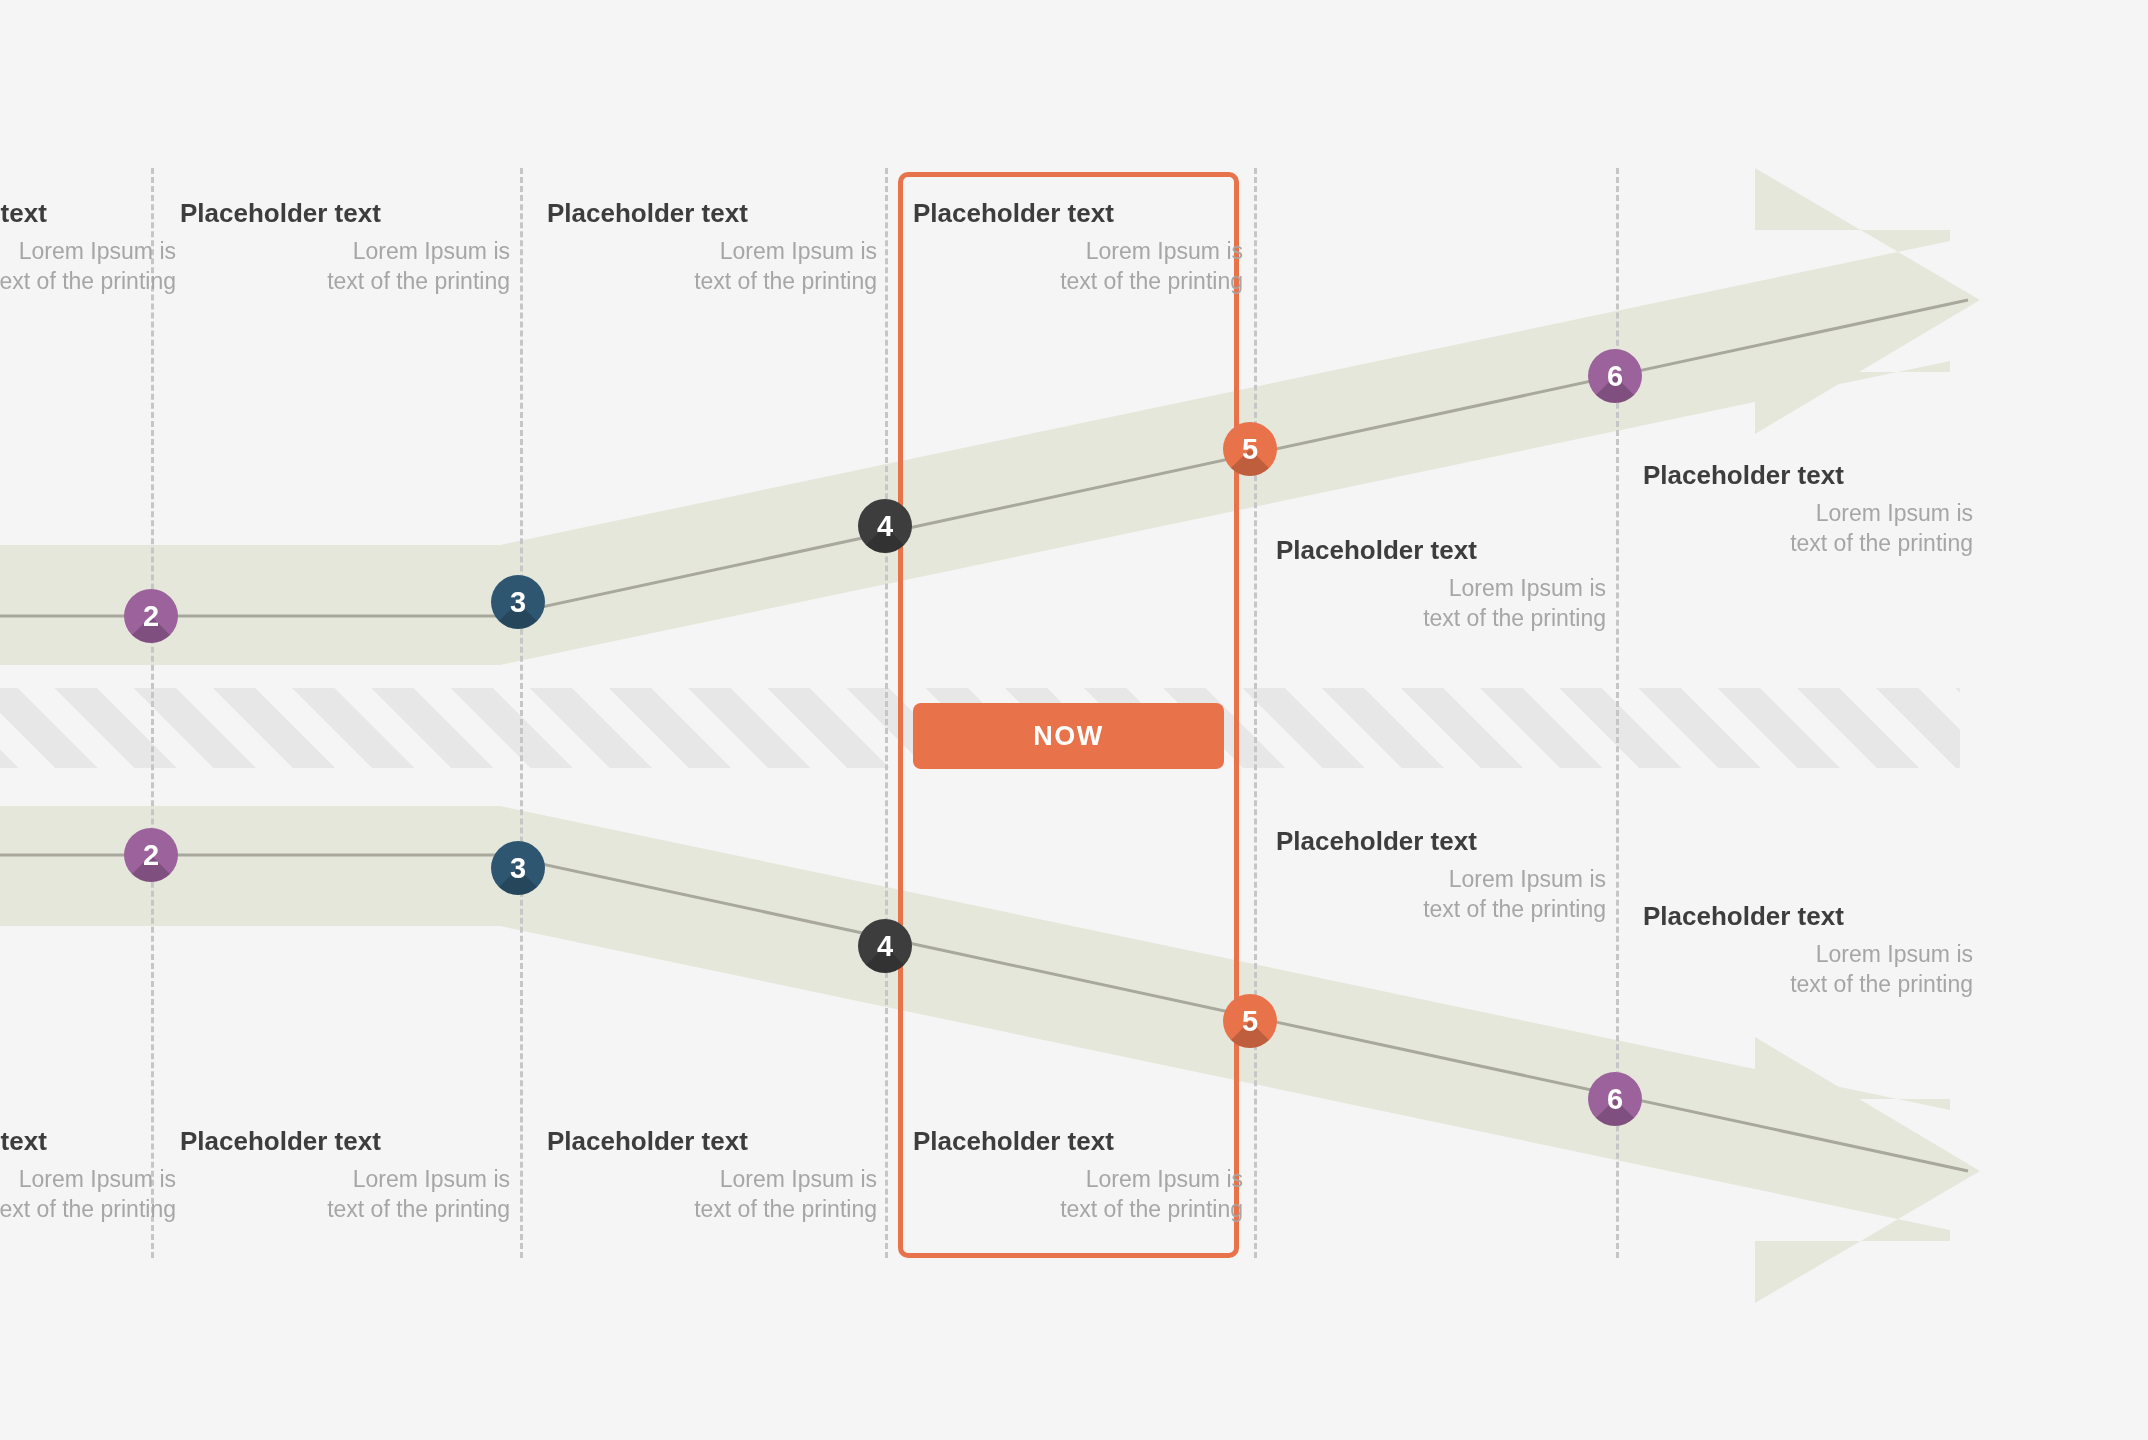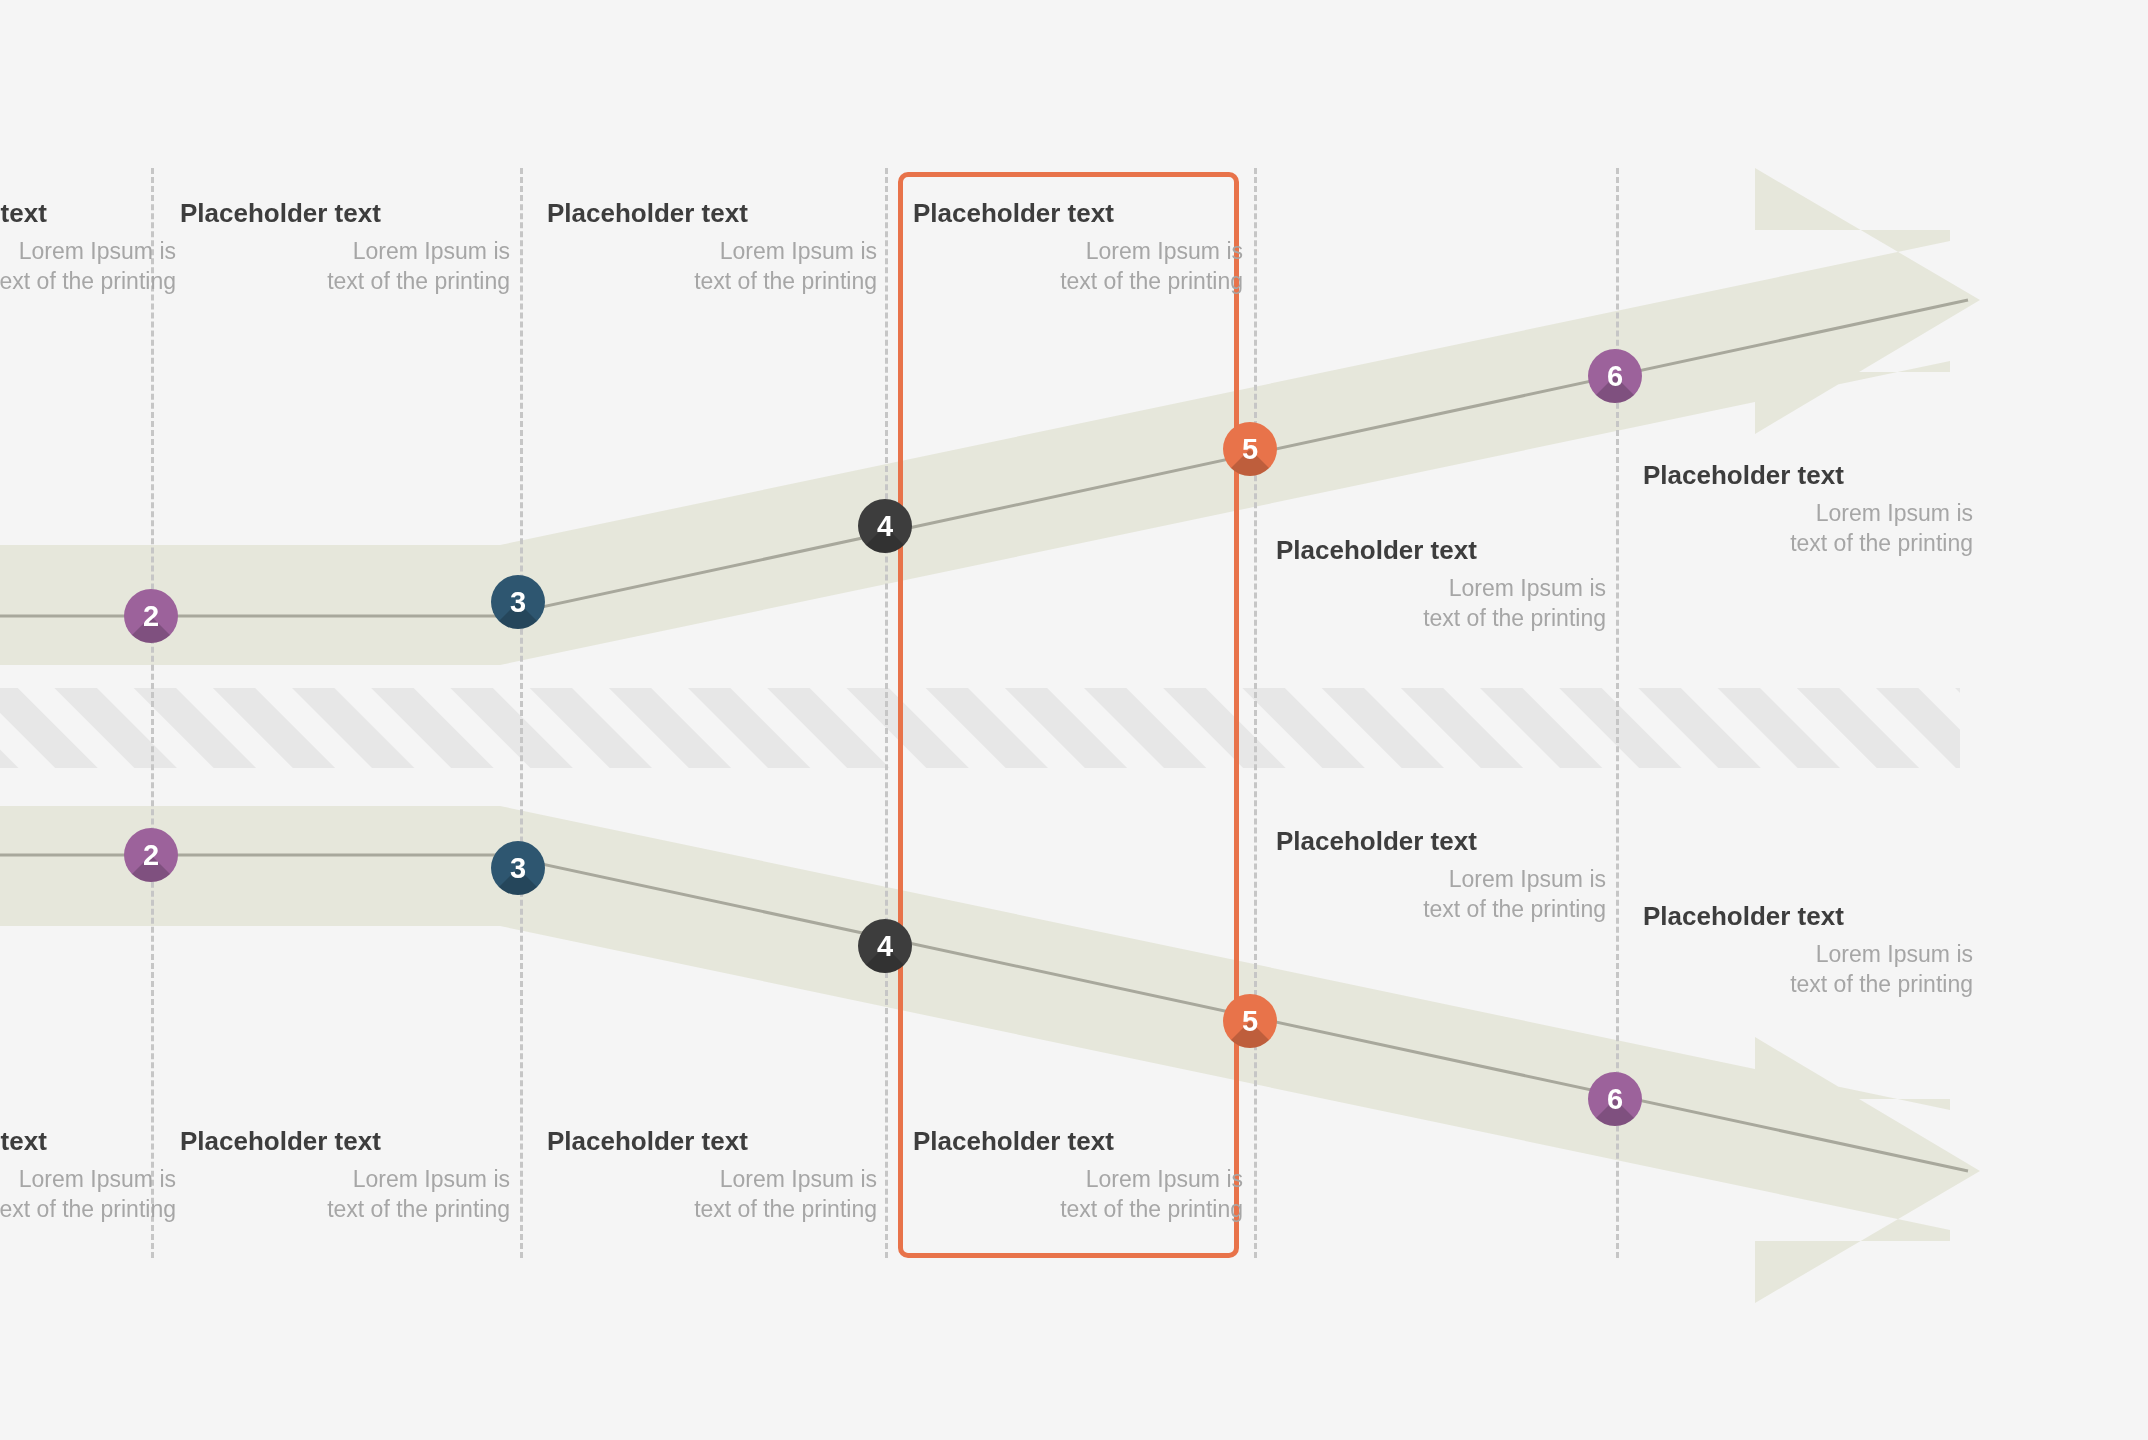--- a/index.html
+++ b/index.html
@@ -169,20 +169,23 @@
   <div class="layer">
     <div class="divider" style="left:151px;"></div>
     <div class="divider" style="left:520px;"></div>
     <div class="divider" style="left:885px;"></div>
     <div class="divider" style="left:1254px;"></div>
     <div class="divider" style="left:1616px;"></div>
   </div>
 
   <div class="now-frame" style="left:898px; top:172px; width:341px; height:1086px;"></div>
 
+  <div class="now-badge" style="left:913px; top:703px; width:311px; height:66px;">
+    <span>NOW</span>
+  </div>
 
   <div class="node" style="left:124px; top:589px; background:#9C629B;">
     <span class="shade"></span>
     <span class="num">2</span>
   </div>
   <div class="node" style="left:491px; top:575px; background:#2E5670;">
     <span class="shade"></span>
     <span class="num">3</span>
   </div>
   <div class="node" style="left:858px; top:499px; background:#3D3D3D;">

